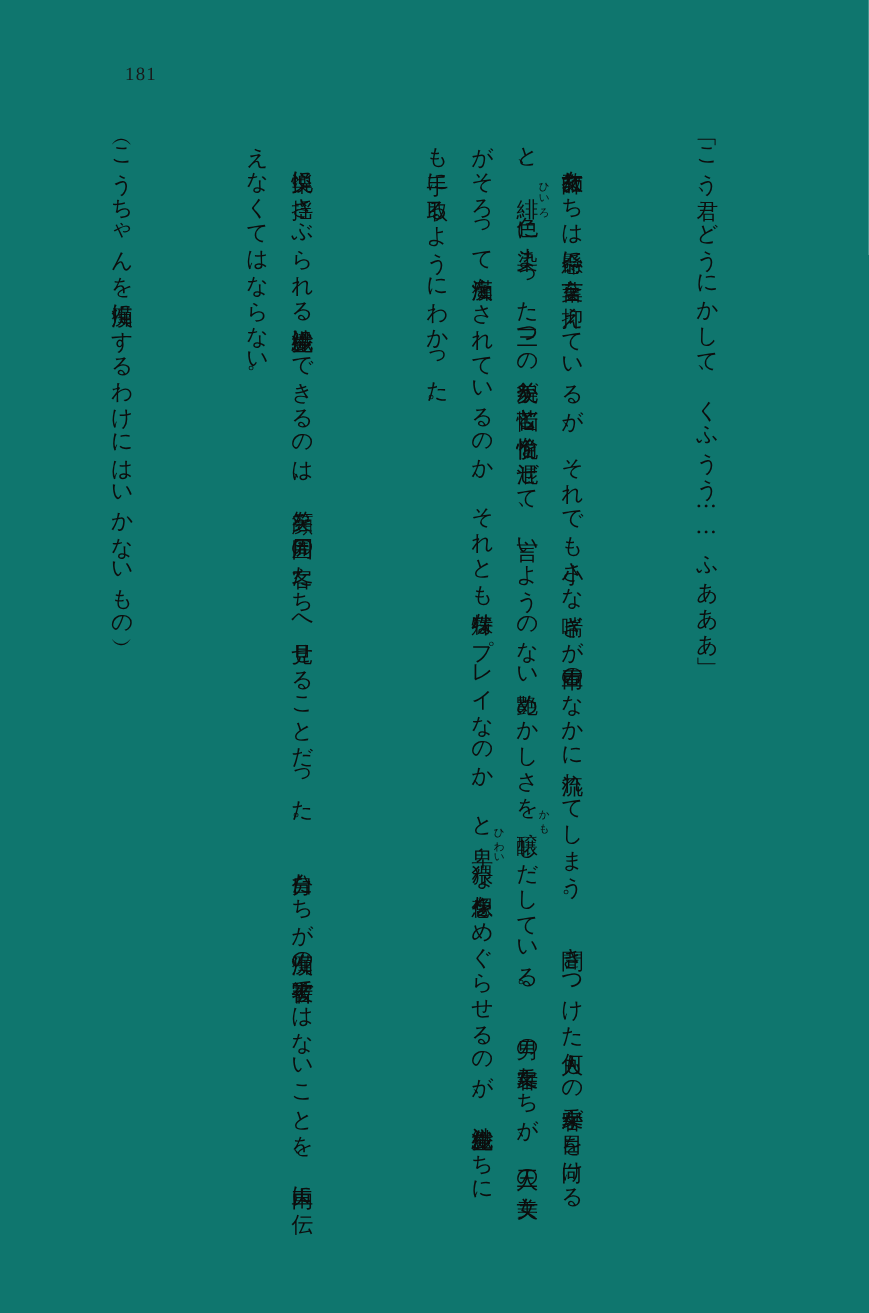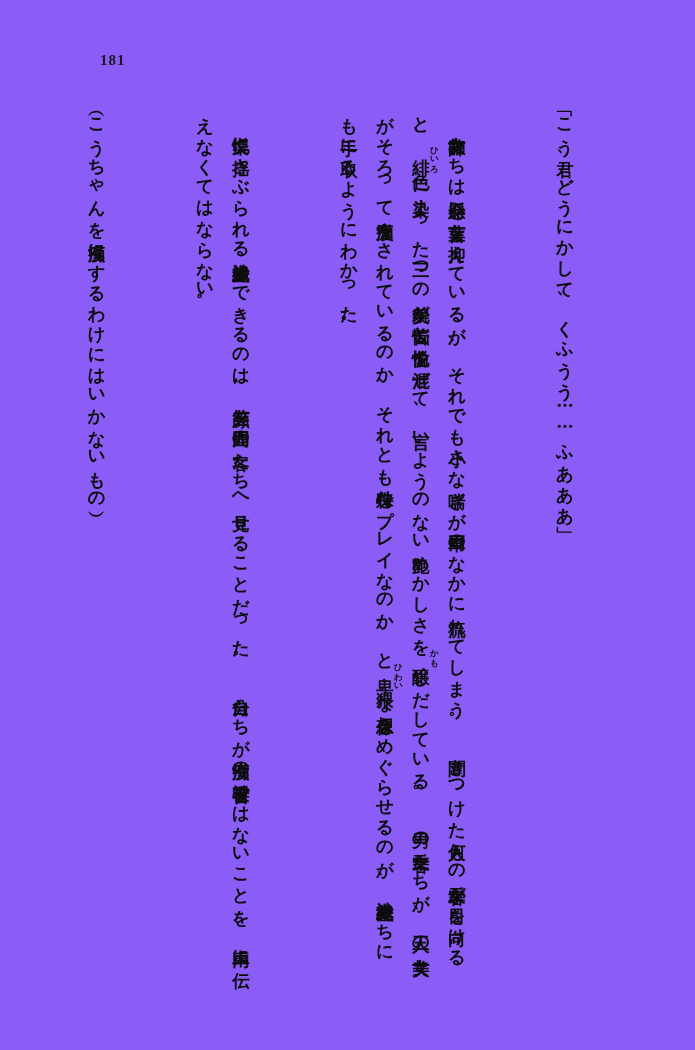--- a/index.html
+++ b/index.html
@@ -11,22 +11,21 @@
     width: 695px;
     height: 1050px;
     position: relative;
     font-family: "DejaVu Serif", "Liberation Serif", serif;
     color: #0d0d0d;
     overflow: hidden;
   }
   #page {
     position: absolute;
     inset: 0;
-    background: #8b5cf6;
-    font-weight: bold;
+    background: #0f766e;
   }
   .page-number {
     position: absolute;
     top: 52px;
     left: 100px;
     font-family: "Liberation Serif", "DejaVu Serif", serif;
     font-size: 15px;
     letter-spacing: 1px;
     color: #1a1a1a;
   }

